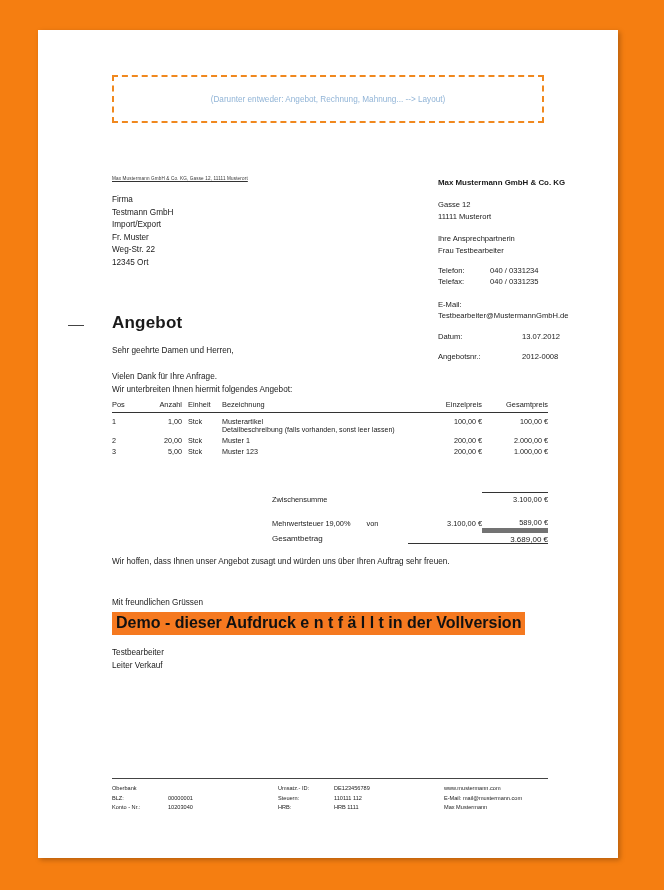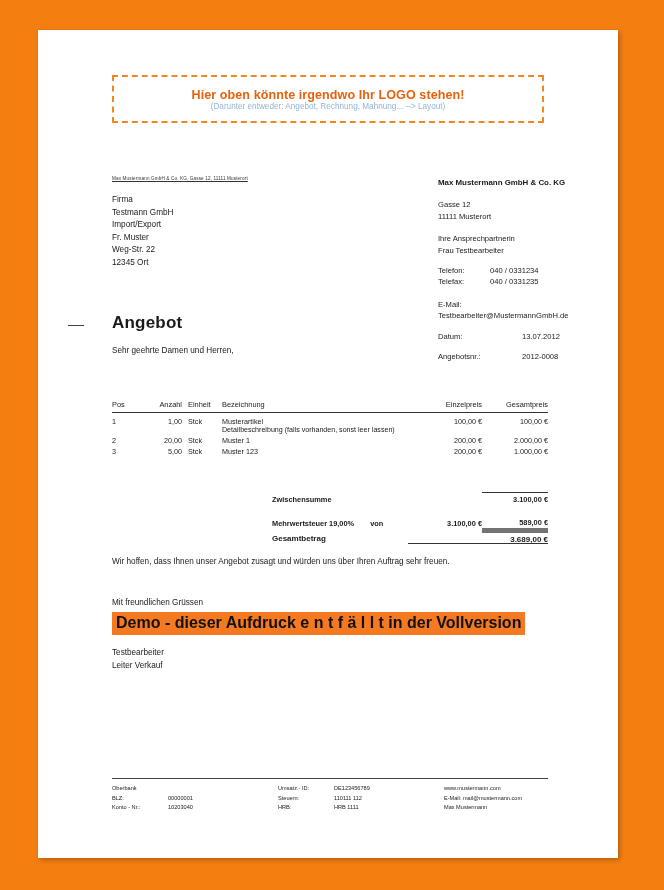--- a/index.html
+++ b/index.html
@@ -163,21 +163,21 @@
 
   
   .totals {
     position: absolute;
     left: 74px;
     top: 462px;
     width: 436px;
     font-size: 7.4px;
   }
   .totals table { width: 100%; border-collapse: collapse; }
-  .totals td { padding: 1px 0; font-weight: bold; }
+  .totals td { padding: 1px 0; }
   .t-label { text-align: left; }
   .t-num   { text-align: right; }
   .t-line-top { border-top: 1px solid #333; }
   .sum-row td { padding-top: 2px; }
   .gap-row td { height: 12px; border: none; padding: 0; }
   .total-row td { font-size: 8px; padding-top: 2px; margin-top: 25px; }
   .total-row .t-num { border-top: 5px solid #737373; }
   .total-underline {
     position: absolute;
     left: 370px;
@@ -240,21 +240,20 @@
   .frow2 { display: flex; }
   .frow2 .flbl { width: 56px; flex: none; }
 </style>
 </head>
 <body>
 
 <div class="page-wrap">
  <div class="page">
 
   <div class="logo-banner">
-    <div class="logo-title">Hier oben könnte irgendwo Ihr LOGO stehen!</div>
     <div class="logo-sub">(Darunter entweder: Angebot, Rechnung, Mahnung... --&gt; Layout)</div>
   </div>
 
   <div class="sender-line">Max Mustermann GmbH &amp; Co. KG, Gasse 12, 11111 Musterort</div>
 
   <div class="recipient">
     <div>Firma</div>
     <div>Testmann GmbH</div>
     <div>Import/Export</div>
     <div>Fr. Muster</div>
@@ -291,20 +290,24 @@
     <div class="crow2">
       <span class="lbl">Angebotsnr.:</span>
       <span>2012-0008</span>
     </div>
   </div>
 
   <div class="fold-mark"></div>
 
   <div class="doc-title">Angebot</div>
   <div class="intro1">Sehr geehrte Damen und Herren,</div>
+  <div class="intro2">
+    <div>Vielen Dank für Ihre Anfrage.</div>
+    <div>Wir unterbreiten Ihnen hiermit folgendes Angebot:</div>
+  </div>
 
   <div class="items">
     <table>
       <thead>
         <tr>
           <th class="col-pos">Pos</th>
           <th class="col-anz num">Anzahl</th>
           <th class="col-einh" style="padding-left:6px">Einheit</th>
           <th class="col-bez">Bezeichnung</th>
           <th class="col-ep num">Einzelpreis</th>

